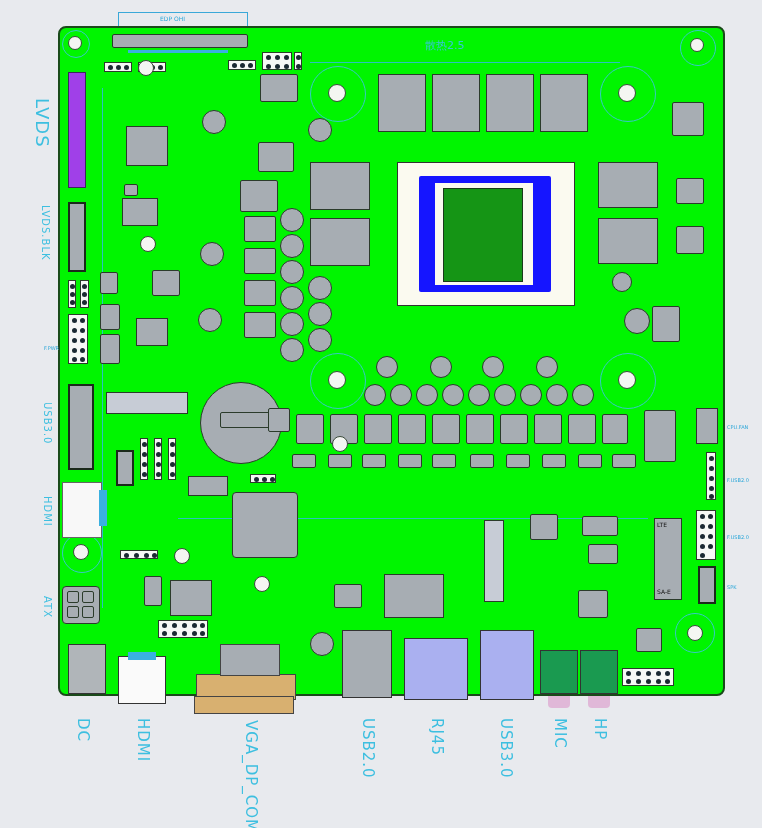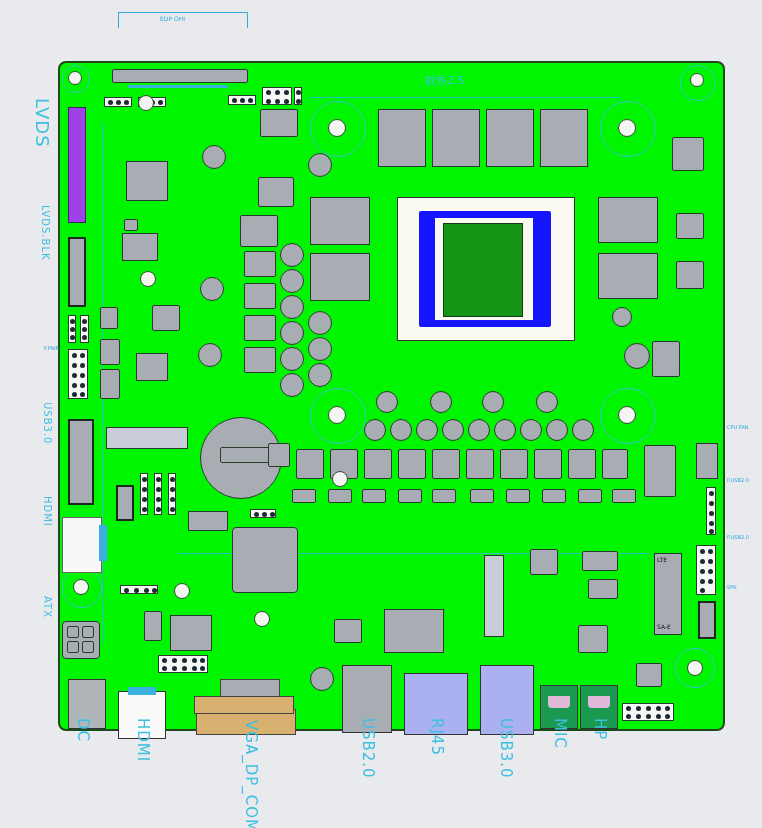--- a/index.html
+++ b/index.html
@@ -1,17 +1,17 @@
 <!DOCTYPE html>
 <html><head>
 <meta charset="utf-8">
 <style>
   html,body{margin:0;padding:0;}
   body{width:762px;height:828px;background:#e8eaee;position:relative;overflow:hidden;font-family:"DejaVu Sans",sans-serif;}
-  .board{position:absolute;left:58px;top:26px;width:667px;height:670px;background:#00f500;border:2px solid #1a4a1a;border-radius:8px;box-sizing:border-box;margin-top:35px;}
+  .board{position:absolute;left:58px;top:26px;width:667px;height:670px;background:#00f500;border:2px solid #1a4a1a;border-radius:8px;box-sizing:border-box;}
   .abs{position:absolute;box-sizing:border-box;}
   .chip{background:#a7adb3;border:1.5px solid #2b3b2b;}
   .pad{background:#a7adb3;border:1.5px solid #2b3b2b;border-radius:2px;}
   .cap{background:#a7adb3;border:1.5px solid #2b3b2b;border-radius:50%;}
   .hole{background:#f4f6f2;border:1px solid #3a4a3a;border-radius:50%;}
   .ring{border:1.5px solid #37c8c8;border-radius:50%;}
   .hdr{background:#f6f8f6;border:1px solid #2b3b2b;}
   .hdr i{position:absolute;width:5px;height:5px;border-radius:50%;background:#1b2a33;}
   .label{position:absolute;color:#3dbfe0;white-space:nowrap;}
   .vlabel{position:absolute;color:#3dbfe0;writing-mode:vertical-rl;font-size:15px;letter-spacing:1px;}

